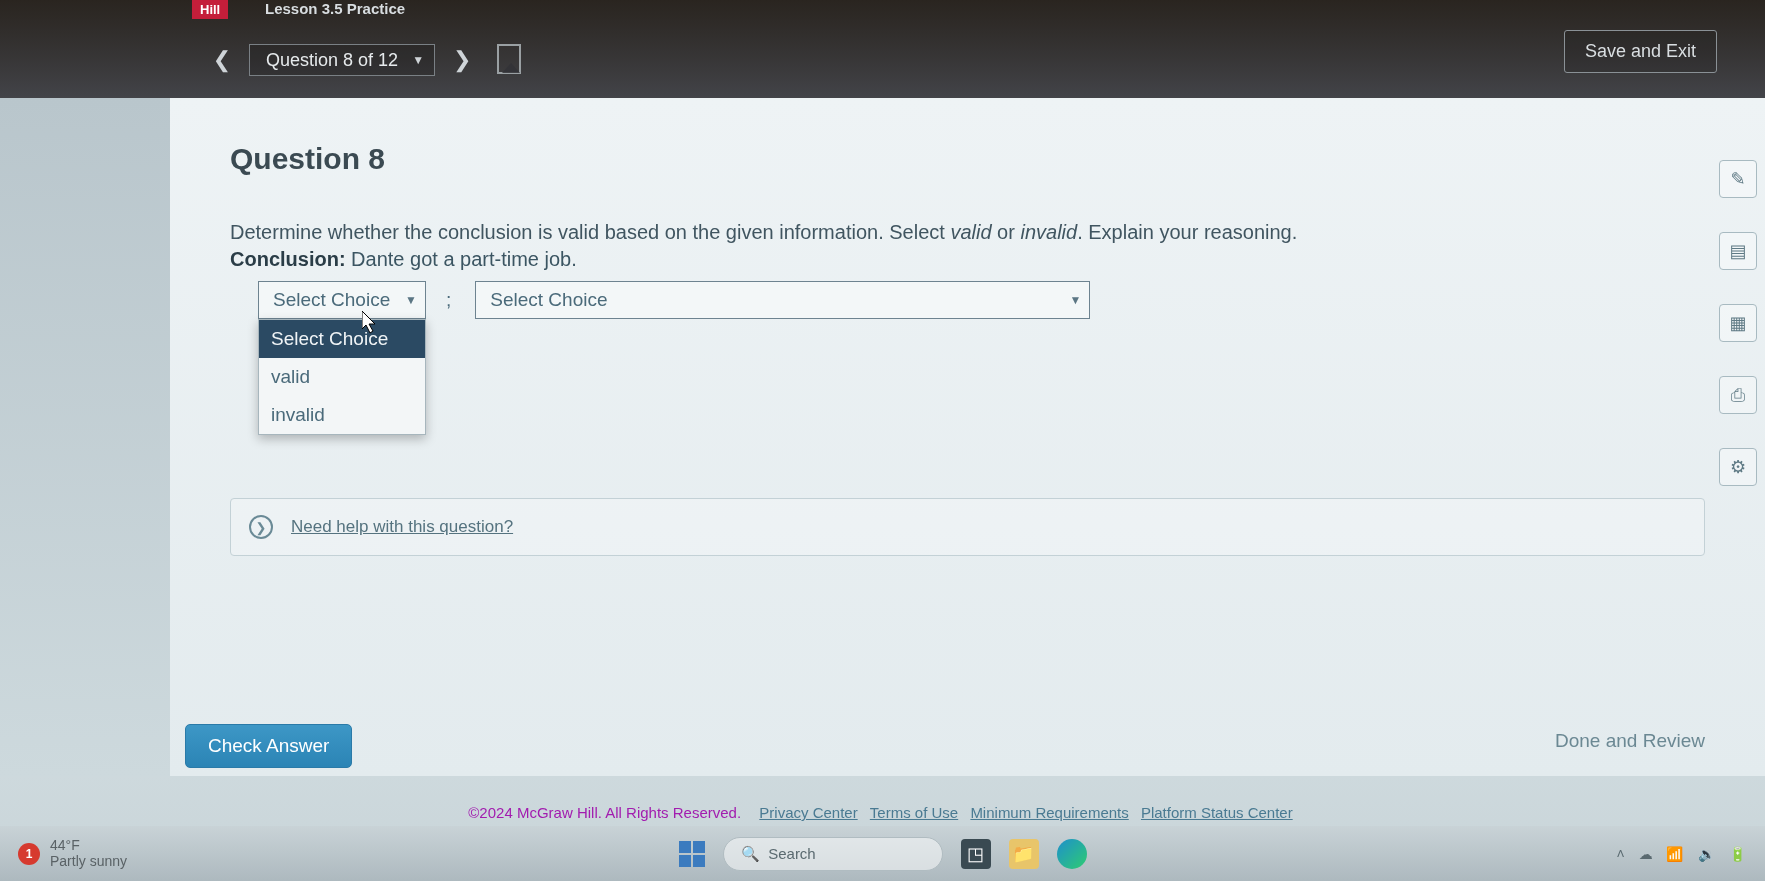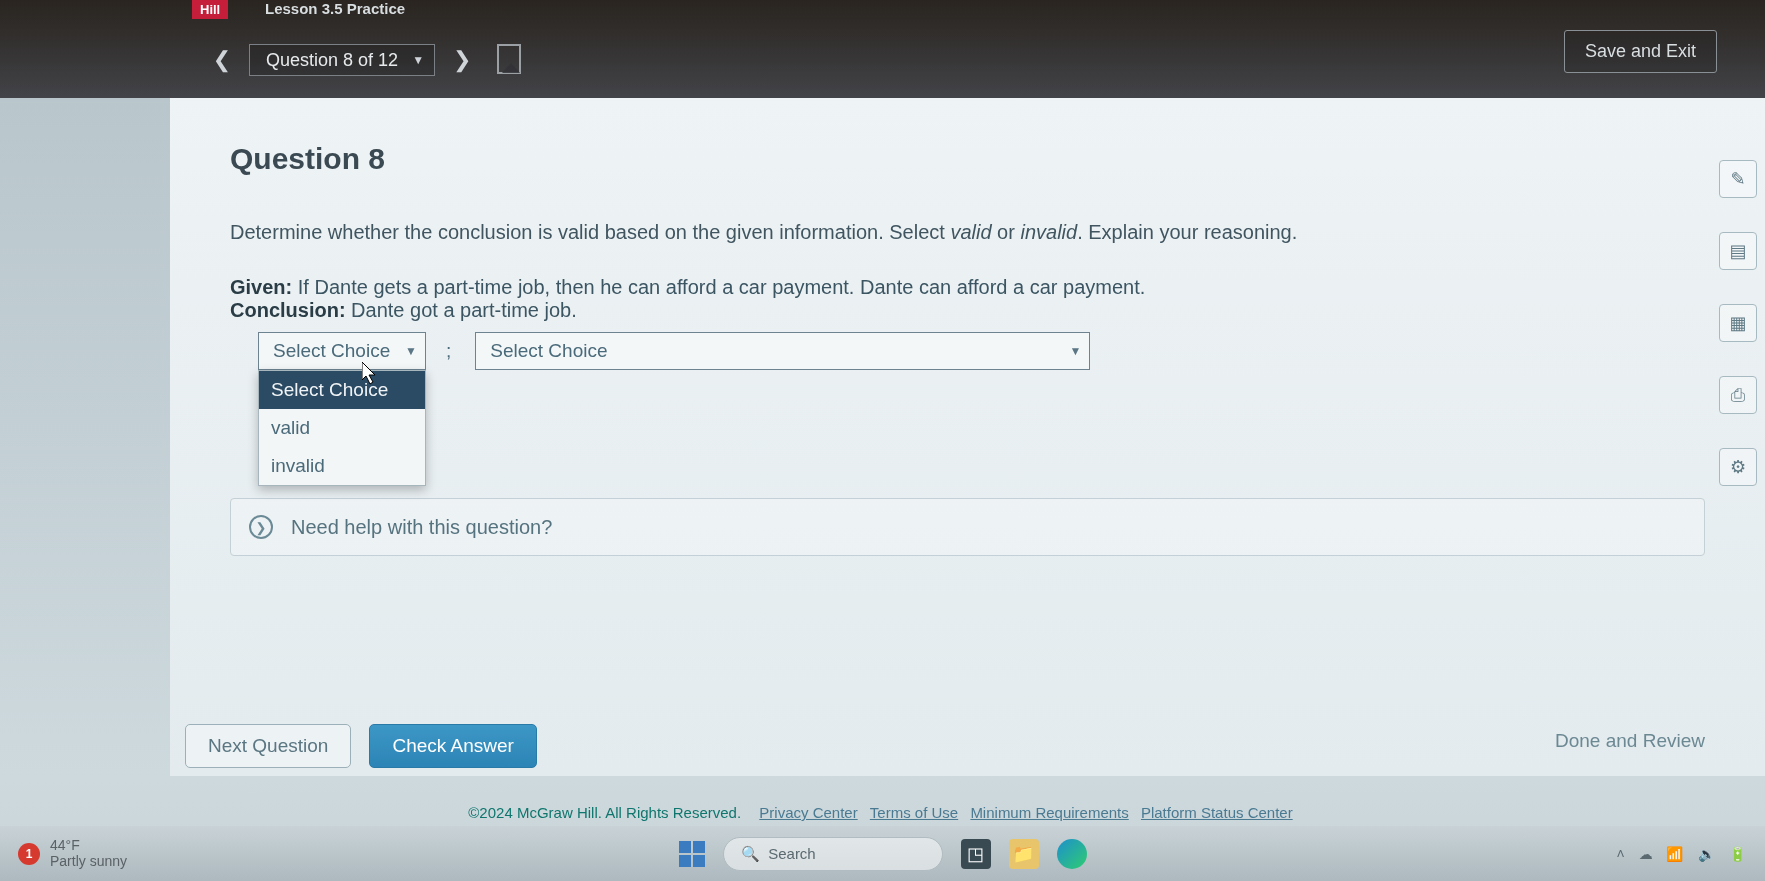--- a/index.html
+++ b/index.html
@@ -44,33 +44,33 @@
 .dd-opt { padding: 8px 12px; font-size: 19px; color: #4a6a7a; cursor: pointer; }
 .dd-opt.hl { background: #2b4a63; color: #f0f4f6; }
 
 
 .cursor-arrow { position:absolute; left:104px; top:30px; width:0; height:0; z-index:25; pointer-events:none;}
 .cursor-arrow svg { position:absolute; }
 
 
 .help-bar { position: absolute; left: 60px; right: 60px; top: 400px; border: 1px solid #c3d1d6; border-radius: 4px; background: rgba(255,255,255,0.25); height: 58px; display: flex; align-items: center; padding: 0 18px; gap: 18px; cursor: pointer; }
 .help-circle { width: 24px; height: 24px; border: 2px solid #6a8a96; border-radius: 50%; display:flex; align-items:center; justify-content:center; color:#6a8a96; font-size:13px;}
-.help-text { font-size: 20px; color: #55737f; }
+.help-text { font-size: 17px; color: #55737f; text-decoration: underline; }
 
 
 .bottom-bar { position: absolute; left: 0; right: 0; bottom: 55px; height: 120px; padding: 18px 60px 0 185px; display:flex; align-items:flex-start; }
 .btn { height: 44px; padding: 0 22px; border-radius: 5px; font-size: 19px; cursor: pointer; display:inline-flex; align-items:center; }
 .btn-outline { border: 1px solid #9bb0b8; color: #5a7682; background: rgba(255,255,255,0.35); margin-right: 18px; }
 .btn-primary { border: 1px solid #2a7aa8; background: linear-gradient(180deg,#3d97c6,#2b84b5); color: #fff; }
 .done-review { position: absolute; right: 60px; top: 24px; color: #6b8893; font-size: 19px; cursor: pointer; }
 
 
 .footer { position:absolute; left:0; right:0; bottom:60px; text-align:center; font-size:15px; color:#6c8690;}
 .footer a { color:#4a7a92; text-decoration: underline; margin: 0 4px; cursor:pointer;}
-.footer .copy { color:#0f766e; margin-right:10px;}
+.footer .copy { color:#a21caf; margin-right:10px;}
 
 
 .taskbar { position: absolute; left: 0; right: 0; bottom: 0; height: 55px; background: linear-gradient(180deg, rgba(200,210,214,0.85), rgba(170,182,188,0.9)); display: flex; align-items: center; padding: 0 18px; }
 .weather { display:flex; align-items:center; gap:10px; color:#5a6266; font-size:14px; }
 .weather .badge { width:22px; height:22px; background:#d63a2f; border-radius:50%; color:#fff; font-size:12px; display:flex; align-items:center; justify-content:center; font-weight:700;}
 .weather .lines { display:flex; flex-direction:column; line-height:1.1;}
 .tb-center { position:absolute; left:50%; transform:translateX(-50%); display:flex; align-items:center; gap:18px;}
 .win-icon { width:26px; height:26px; display:grid; grid-template-columns:1fr 1fr; grid-template-rows:1fr 1fr; gap:2px;}
 .win-icon span { background:#3b7bbf;}
 .search-pill { display:flex; align-items:center; gap:8px; background: rgba(255,255,255,0.5); border:1px solid #b0bcc1; border-radius:20px; height:34px; padding:0 18px; color:#5a6a70; font-size:15px; width:220px; cursor:text;}
@@ -101,23 +101,20 @@
 
 <div class="left-gutter"></div>
 
 <div class="main">
   <div class="q-title">Question 8</div>
 
   <div class="q-text">
     <span>Determine whether the conclusion is valid based on the given information. Select </span><span class="ital">valid</span><span> or </span><span class="ital">invalid</span><span>. Explain your reasoning.</span>
   </div>
 
-  <div class="given-line">
-    <b>Given:</b><span> If Dante gets a part-time job, then he can afford a car payment. Dante can afford a car payment.</span>
-  </div>
   <div class="concl-line">
     <b>Conclusion:</b><span> Dante got a part-time job.</span>
   </div>
 
   <div class="selects-row">
     <div style="position:relative;">
       <div class="select-box select-narrow">
         <span>Select Choice</span>
         <span class="caret2">▼</span>
       </div>
@@ -148,21 +145,20 @@
 
 <div class="right-icons">
   <div class="ri">✎</div>
   <div class="ri">▤</div>
   <div class="ri">▦</div>
   <div class="ri">⎙</div>
   <div class="ri">⚙</div>
 </div>
 
 <div class="bottom-bar">
-  <div class="btn btn-outline">Next Question</div>
   <div class="btn btn-primary">Check Answer</div>
   <div class="done-review">Done and Review</div>
 </div>
 
 <div class="footer">
   <span class="copy">©2024 McGraw Hill. All Rights Reserved.</span>
   <a>Privacy Center</a>
   <a>Terms of Use</a>
   <a>Minimum Requirements</a>
   <a>Platform Status Center</a>

